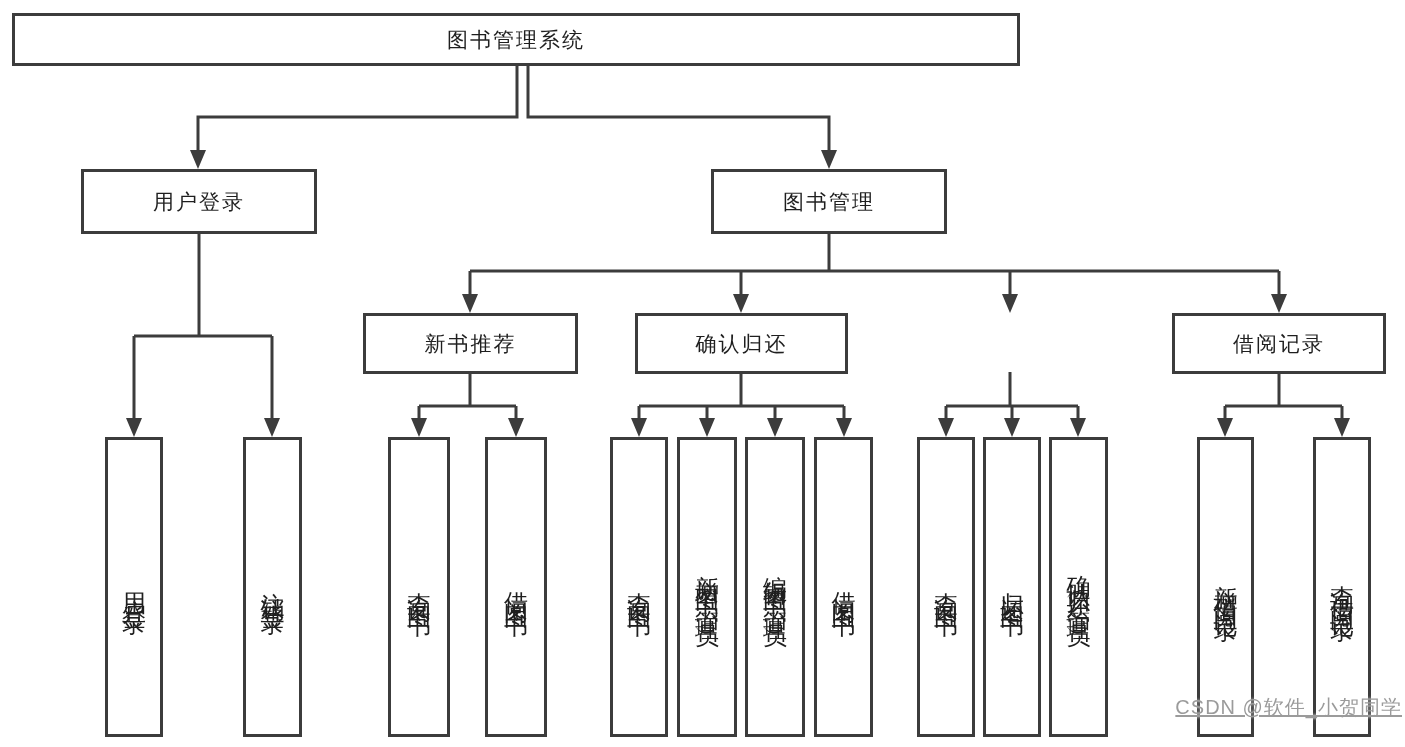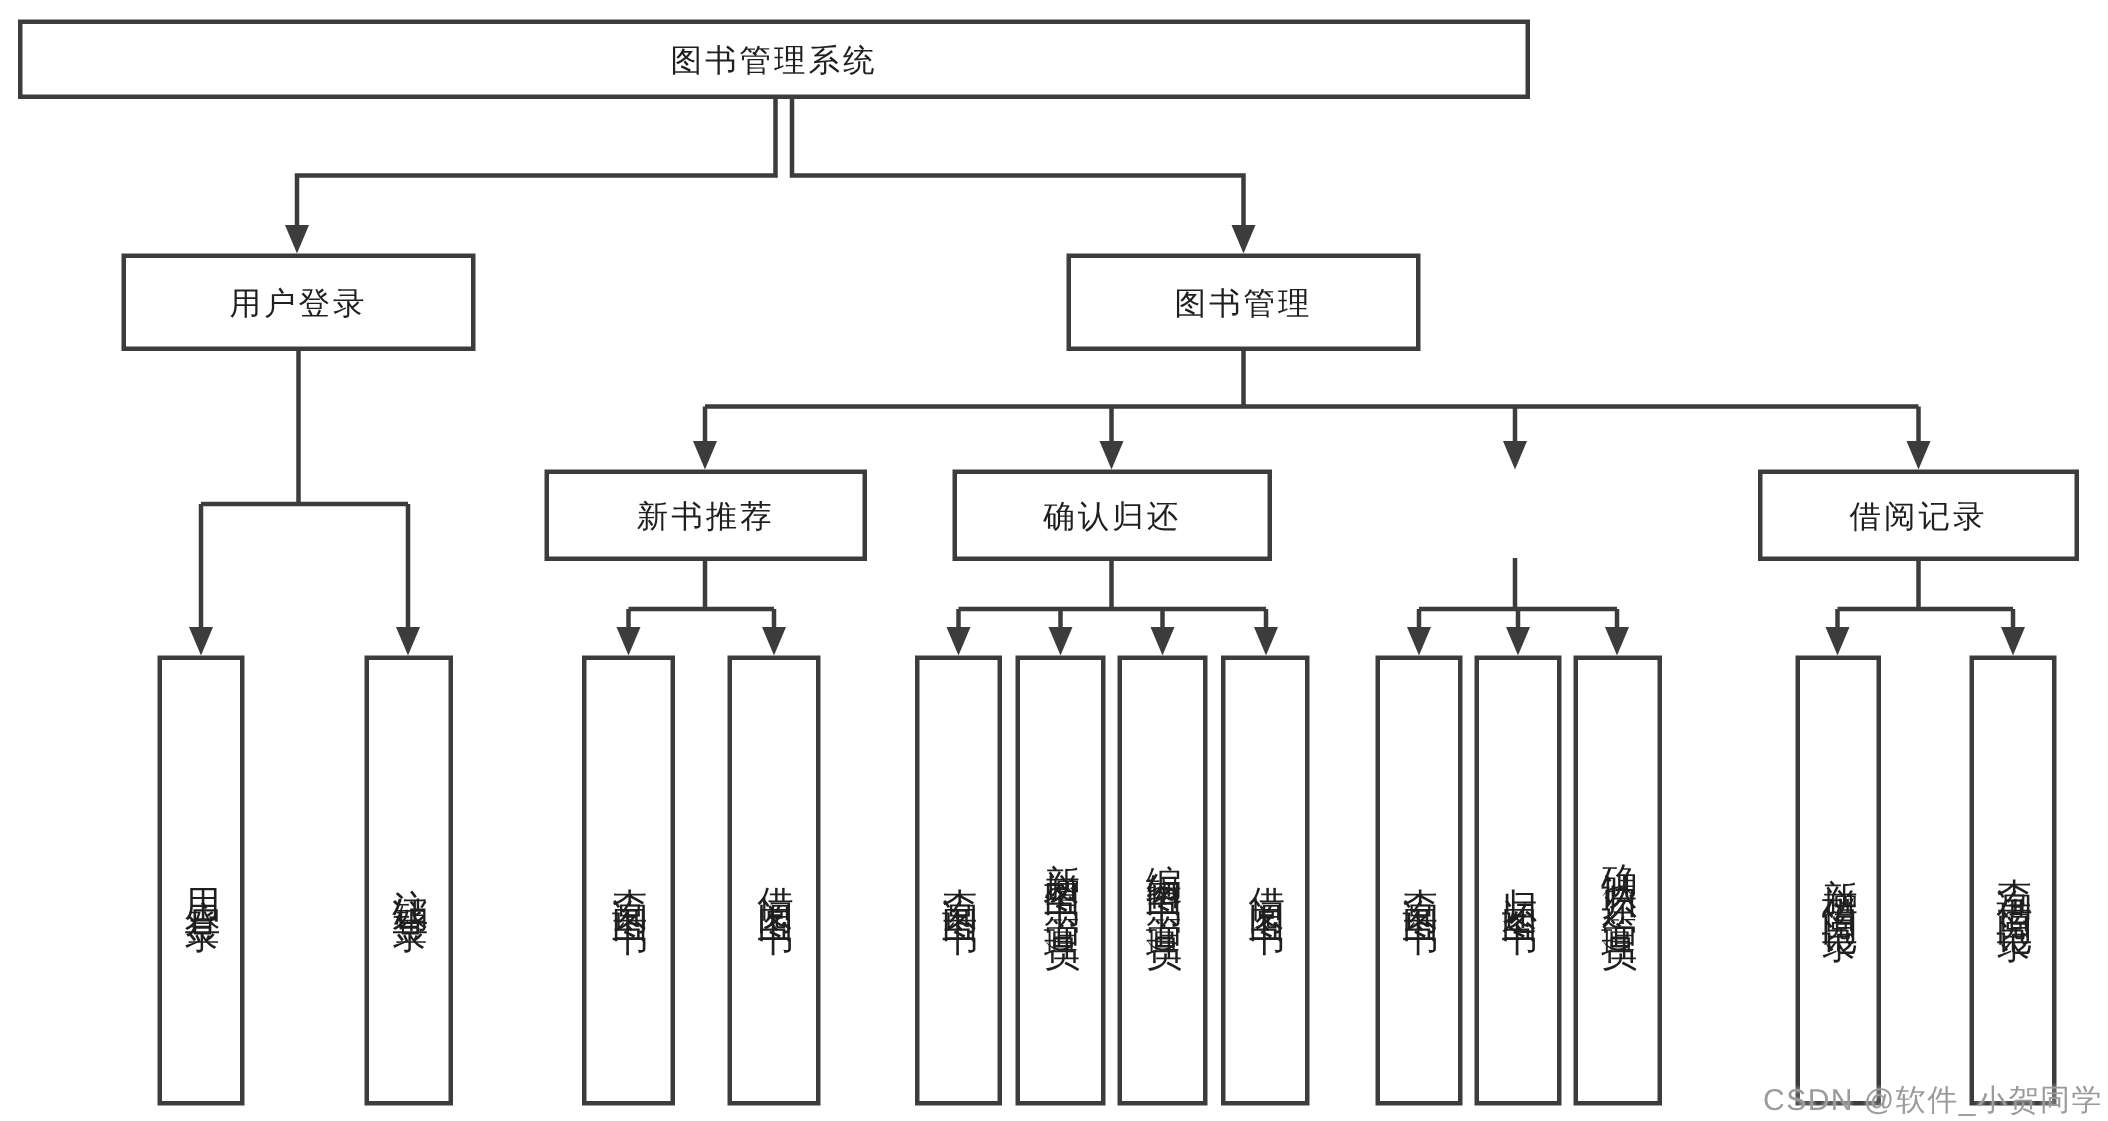--- a/index.html
+++ b/index.html
@@ -55,27 +55,28 @@
     writing-mode:vertical-rl;
     text-orientation:mixed;
     font-size:24px;
     letter-spacing:7px;
     line-height:1;
     white-space:nowrap;
   }
   #watermark{
     position:absolute;
     right:3px;
-    top:720px;
+    top:694px;
     font-size:20px;
     letter-spacing:1px;
     color:var(--watermark);
     text-shadow:0 0 3px rgba(255,255,255,.8);
     white-space:nowrap;
     z-index:5;
+    text-decoration:underline;
   }
 </style>
 </head>
 <body>
 
 <div id="stage">
 
   <svg id="connectors" viewBox="0 0 1405 747" xmlns="http://www.w3.org/2000/svg">
 
     <path class="cline" d="M517 64 V117 H198 V151 M528 64 V117 H829 V151"></path>

